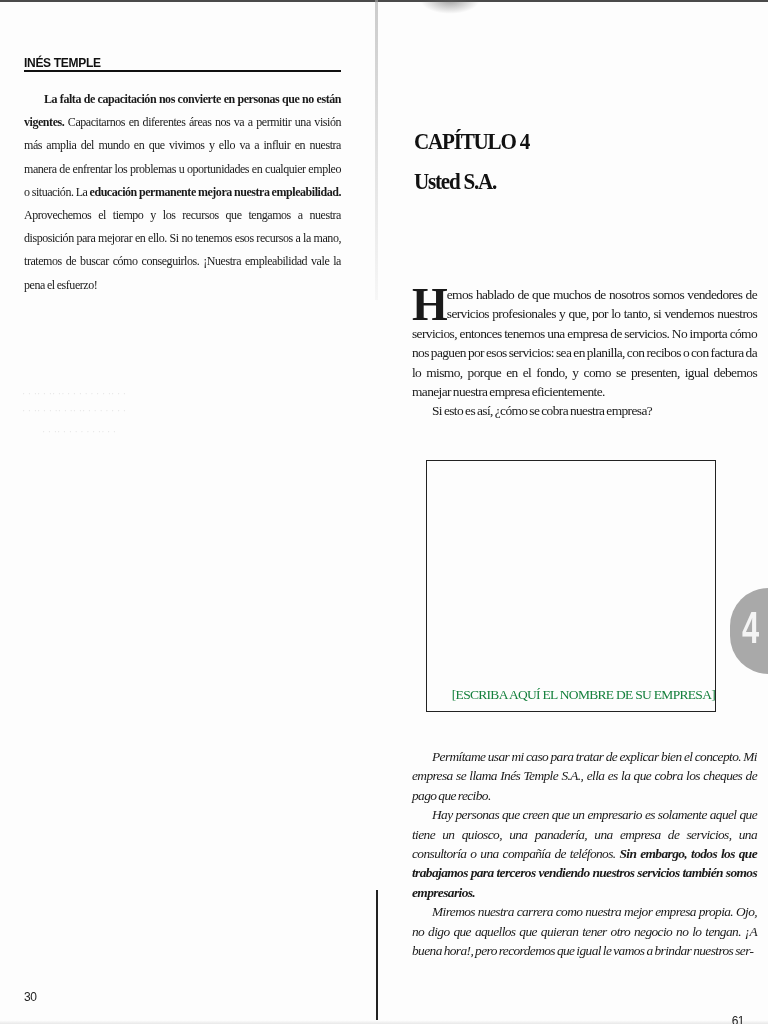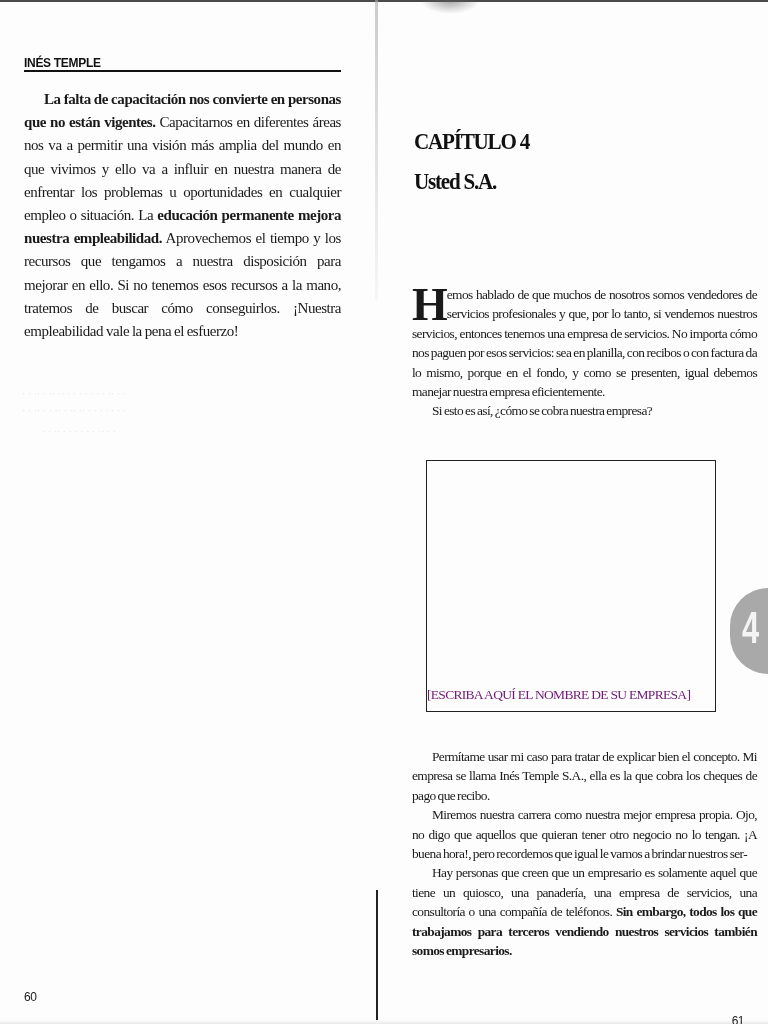--- a/index.html
+++ b/index.html
@@ -67,21 +67,21 @@
     .head-rule {
       position: absolute;
       left: 24px; top: 70px;
       width: 317px; height: 2px;
       background: #111;
     }
     .left-body {
       position: absolute;
       left: 24px; top: 88px;
       width: 317px;
-      font-size: 15px;
+      font-size: 12px;
       line-height: 23.2px;
       text-align: justify;
       letter-spacing: -0.45px;
       word-spacing: -0.5px;
     }
     .left-body p { margin: 0; text-indent: 20px; }
     b { font-weight: bold; }
 
     .show-through {
       position: absolute;
@@ -149,34 +149,35 @@
     .name-box {
       position: absolute;
       left: 48px; top: 460px;
       width: 290px; height: 252px;
       border: 1.5px solid #222;
       box-sizing: border-box;
     }
     .name-box-label {
       position: absolute;
       left: 0; right: 0; bottom: 8px;
-      text-align: left;
+      text-align: right;
       font-size: 13.5px;
       letter-spacing: -0.7px;
-      color: #701a75;
+      color: #15803d;
     }
     .right-body-2 {
       position: absolute;
       left: 34px; top: 747px;
       width: 345px;
       font-size: 13.4px;
       line-height: 19.4px;
       text-align: justify;
       letter-spacing: -0.6px;
       word-spacing: -0.8px;
+      font-style: italic;
     }
     .right-body-2 p { margin: 0; text-indent: 20px; }
     .chapter-tab {
       position: absolute;
       left: 352px; top: 588px;
       width: 38px; height: 86px;
       background: #a9a9a9;
       border-radius: 40px 0 0 40px;
       overflow: hidden;
     }
@@ -216,21 +217,21 @@
     <div class="head-rule"></div>
 
     <div class="left-body">
       <p><b>La falta de capacitación nos convierte en personas que no están vigentes.</b><span> Capacitarnos en diferentes áreas nos va a permitir una visión más amplia del mundo en que vivimos y ello va a influir en nuestra manera de enfrentar los problemas u oportunidades en cualquier empleo o situación. La </span><b>educación permanente mejora nuestra empleabilidad.</b><span> Aprovechemos el tiempo y los recursos que tengamos a nuestra disposición para mejorar en ello. Si no tenemos esos recursos a la mano, tratemos de buscar cómo conseguirlos. ¡Nuestra empleabilidad vale la pena el esfuerzo!</span></p>
     </div>
 
     <div class="show-through" style="left:22px;top:388px;">· · ·· · ·· ·· · · · · · · · ·· · ·</div>
     <div class="show-through" style="left:22px;top:405px;">· · ·· · · ·· · ·· ·· · · · · · · ·</div>
     <div class="show-through" style="left:42px;top:426px;">· · ·· · · · · · · ·· · ·</div>
 
-    <div class="folio-left">60</div>
+    <div class="folio-left">30</div>
   </div>
 
   <div class="page-right">
     <div class="chapter-num">CAPÍTULO 4</div>
     <div class="chapter-title">Usted S.A.</div>
 
     <div class="right-body">
       <p><span class="dropcap">H</span><span>emos hablado de que muchos de nosotros somos vendedores de servicios profesionales y que, por lo tanto, si vendemos nuestros servicios, entonces tenemos una empresa de servicios. No importa cómo nos paguen por esos servicios: sea en planilla, con recibos o con factura da lo mismo, porque en el fondo, y como se presenten, igual debemos manejar nuestra empresa eficientemente.</span></p>
       <p class="indent">Si esto es así, ¿cómo se cobra nuestra empresa?</p>
     </div>
@@ -238,19 +239,19 @@
     <div class="name-box">
       <div class="name-box-label">[ESCRIBA AQUÍ EL NOMBRE DE SU EMPRESA]</div>
     </div>
 
     <div class="chapter-tab">
       <div class="chapter-tab-num">4</div>
     </div>
 
     <div class="right-body-2">
       <p>Permítame usar mi caso para tratar de explicar bien el concepto. Mi empresa se llama Inés Temple S.A., ella es la que cobra los cheques de pago que recibo.</p>
+      <p><span>Hay personas que creen que un empresario es solamente aquel que tiene un quiosco, una panadería, una empresa de servicios, una consultoría o una compañía de teléfonos. </span><b>Sin embargo, todos los que trabajamos para terceros vendiendo nuestros servicios también somos empresarios.</b></p>
       <p>Miremos nuestra carrera como nuestra mejor empresa propia. Ojo, no digo que aquellos que quieran tener otro negocio no lo tengan. ¡A buena hora!, pero recordemos que igual le vamos a brindar nuestros ser-</p>
-      <p><span>Hay personas que creen que un empresario es solamente aquel que tiene un quiosco, una panadería, una empresa de servicios, una consultoría o una compañía de teléfonos. </span><b>Sin embargo, todos los que trabajamos para terceros vendiendo nuestros servicios también somos empresarios.</b></p>
     </div>
 
     <div class="folio-right">61</div>
   </div>
 </div>
 
 </body></html>

